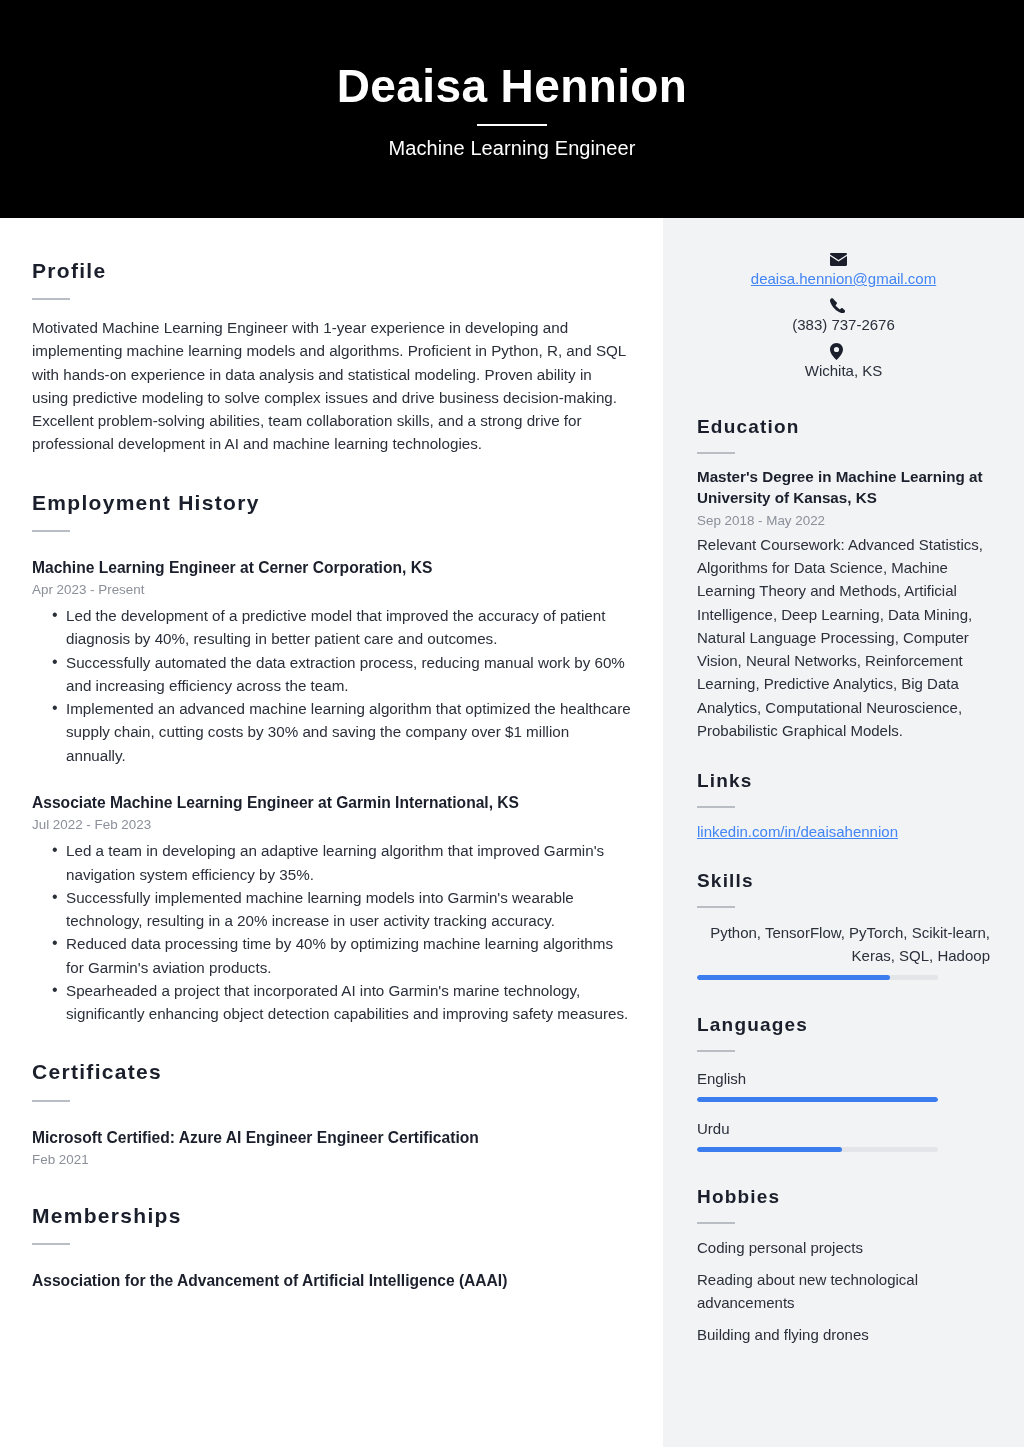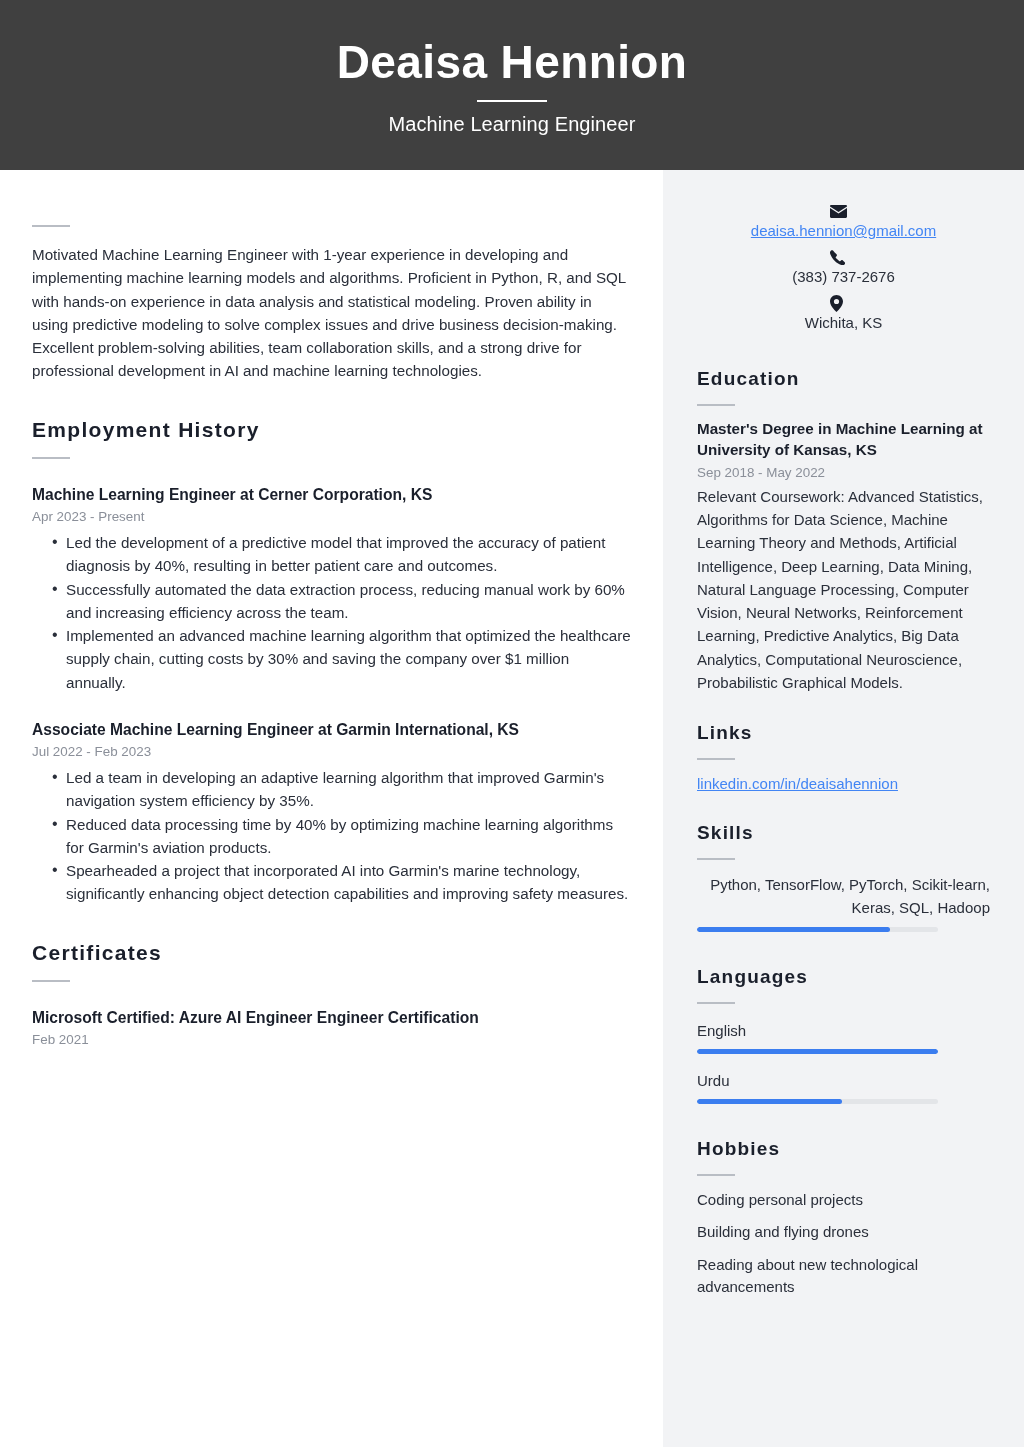--- a/index.html
+++ b/index.html
@@ -16,22 +16,22 @@
     position: relative;
     width: 1024px;
     height: 1447px;
     overflow: hidden;
     background: #ffffff;
   }
 
   
   .header {
     width: 1024px;
-    height: 170px;
-    background: #404040;
+    height: 218px;
+    background: #000000;
     display: flex;
     flex-direction: column;
     align-items: center;
     justify-content: center;
     padding-top: 4px;
   }
   .header-name {
     font-size: 46px;
     font-weight: 700;
     color: #ffffff;
@@ -224,20 +224,21 @@
     <div class="header-name">Deaisa Hennion</div>
     <div class="header-divider"></div>
     <div class="header-title">Machine Learning Engineer</div>
   </div>
 
   <div class="body">
 
     <div class="main-col">
 
       <div class="section">
+        <div class="sec-head">Profile</div>
         <div class="sec-rule"></div>
         <div class="para">Motivated Machine Learning Engineer with 1-year experience in developing and implementing machine learning models and algorithms. Proficient in Python, R, and SQL with hands-on experience in data analysis and statistical modeling. Proven ability in using predictive modeling to solve complex issues and drive business decision-making. Excellent problem-solving abilities, team collaboration skills, and a strong drive for professional development in AI and machine learning technologies.</div>
       </div>
 
       <div class="gap-lg"></div>
 
       <div class="section">
         <div class="sec-head">Employment History</div>
         <div class="sec-rule"></div>
 
@@ -249,20 +250,21 @@
             <li>Successfully automated the data extraction process, reducing manual work by 60% and increasing efficiency across the team.</li>
             <li>Implemented an advanced machine learning algorithm that optimized the healthcare supply chain, cutting costs by 30% and saving the company over $1 million annually.</li>
           </ul>
         </div>
 
         <div class="entry">
           <div class="entry-title">Associate Machine Learning Engineer at Garmin International, KS</div>
           <div class="entry-date">Jul 2022 - Feb 2023</div>
           <ul class="bullets">
             <li>Led a team in developing an adaptive learning algorithm that improved Garmin's navigation system efficiency by 35%.</li>
+            <li>Successfully implemented machine learning models into Garmin's wearable technology, resulting in a 20% increase in user activity tracking accuracy.</li>
             <li>Reduced data processing time by 40% by optimizing machine learning algorithms for Garmin's aviation products.</li>
             <li>Spearheaded a project that incorporated AI into Garmin's marine technology, significantly enhancing object detection capabilities and improving safety measures.</li>
           </ul>
         </div>
       </div>
 
       <div class="gap-lg"></div>
 
       <div class="section">
         <div class="sec-head">Certificates</div>
@@ -270,20 +272,27 @@
 
 
         <div class="entry">
           <div class="entry-title">Microsoft Certified: Azure AI Engineer Engineer Certification</div>
           <div class="entry-date">Feb 2021</div>
         </div>
       </div>
 
       <div class="gap-lg"></div>
 
+      <div class="section">
+        <div class="sec-head">Memberships</div>
+        <div class="sec-rule"></div>
+        <div class="entry">
+          <div class="entry-title">Association for the Advancement of Artificial Intelligence (AAAI)</div>
+        </div>
+      </div>
 
     </div>
 
     <div class="side-col">
 
       <div class="section">
 
         <div class="contact-row">
           <span class="contact-icon">
             <svg width="17" height="13" viewBox="0 0 17 13" fill="currentColor">
@@ -367,19 +376,19 @@
           </div>
         </div>
       </div>
 
       <div class="gap-lg"></div>
 
       <div class="section">
         <div class="sec-head side">Hobbies</div>
         <div class="sec-rule side"></div>
         <div class="hobby-item">Coding personal projects</div>
+        <div class="hobby-item">Reading about new technological advancements</div>
         <div class="hobby-item">Building and flying drones</div>
-        <div class="hobby-item">Reading about new technological advancements</div>
       </div>
 
     </div>
   </div>
 </div>
 
 </body></html>

